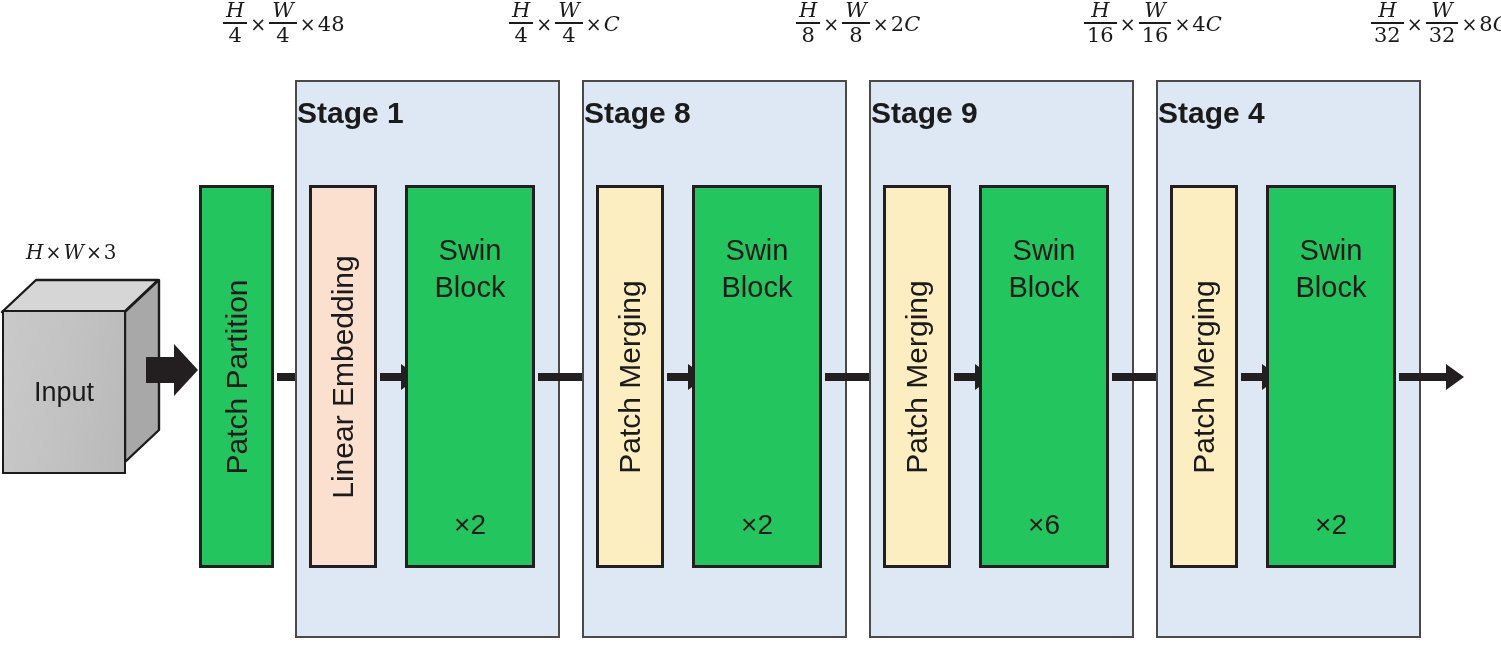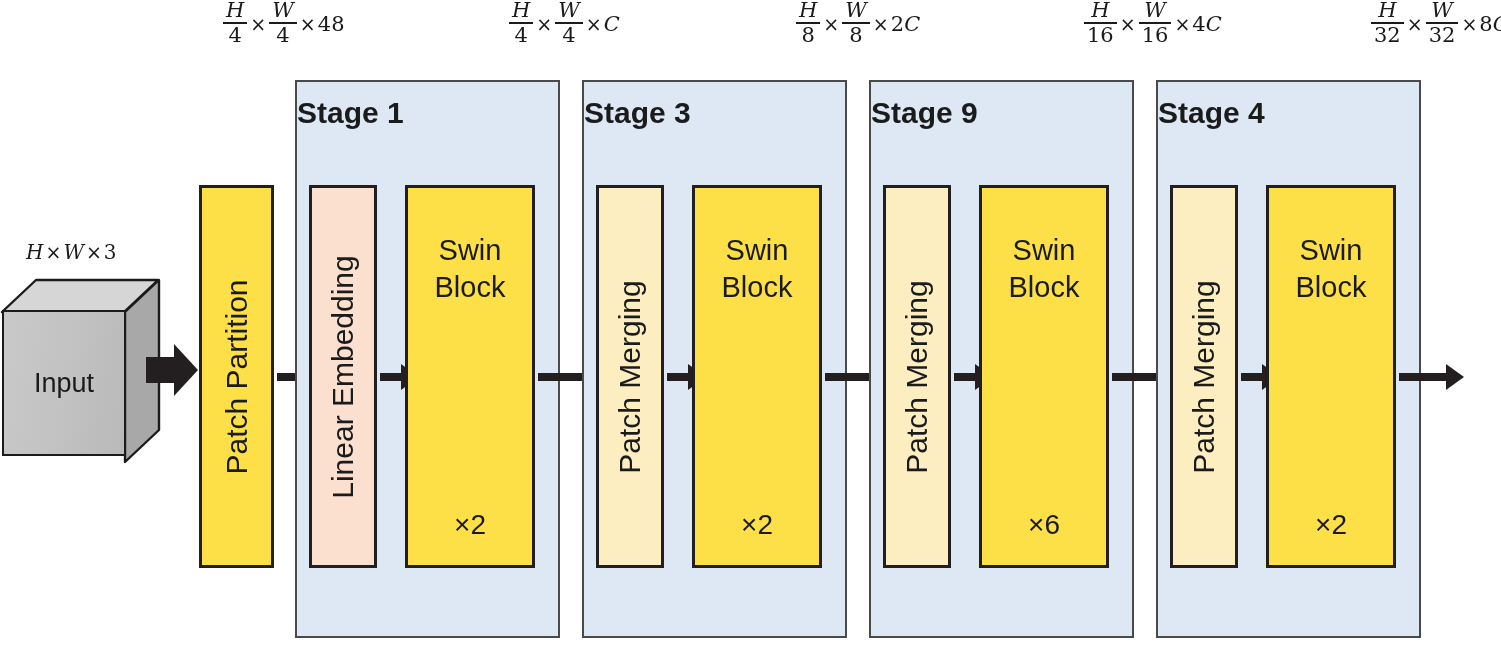--- a/index.html
+++ b/index.html
@@ -82,21 +82,21 @@
     white-space: nowrap;
   }
   .cube {
     position: absolute;
   }
   .cube-front {
     position: absolute;
     left: 2px;
     top: 32px;
     width: 124px;
-    height: 146px;
+    height: 164px;
     background: linear-gradient(100deg, #c9c9c9 0%, #c3c3c3 45%, #b9b9b9 100%);
     border: 2px solid #1b1b1b;
     box-sizing: border-box;
     display: flex;
     align-items: center;
     justify-content: center;
   }
   .cube-front .cube-text {
     font-family: "Liberation Sans", sans-serif;
     font-size: 27px;
@@ -141,21 +141,21 @@
   }
 
   
   .block {
     position: absolute;
     border: 3px solid #231f20;
     box-sizing: border-box;
     top: 185px;
     height: 383px;
   }
-  .block.green { background: #fde047; }
+  .block.green { background: #22c55e; }
   .block.pink  { background: #fbe0d0; }
   .block.cream { background: #fdeec2; }
 
   .vtext {
     position: absolute;
     left: 0;
     top: 0;
     width: 100%;
     height: 100%;
     display: flex;
@@ -355,21 +355,21 @@
     <div class="htext">
       <span>Swin</span><br>
       <span>Block</span>
     </div>
     <div class="mult">×2</div>
   </div>
 
   <div class="arrow" style="left:538px; width:48px;"></div>
 
   <div class="stage" style="left:582px; width:265px;">
-    <div class="stage-title">Stage 3</div>
+    <div class="stage-title">Stage 8</div>
   </div>
   <div class="block cream" style="left:596px; width:68px;">
     <div class="vtext">
       <span>Patch Merging</span>
     </div>
   </div>
   <div class="arrow" style="left:667px; width:22px;"></div>
   <div class="block green" style="left:692px; width:130px;">
     <div class="htext">
       <span>Swin</span><br>

